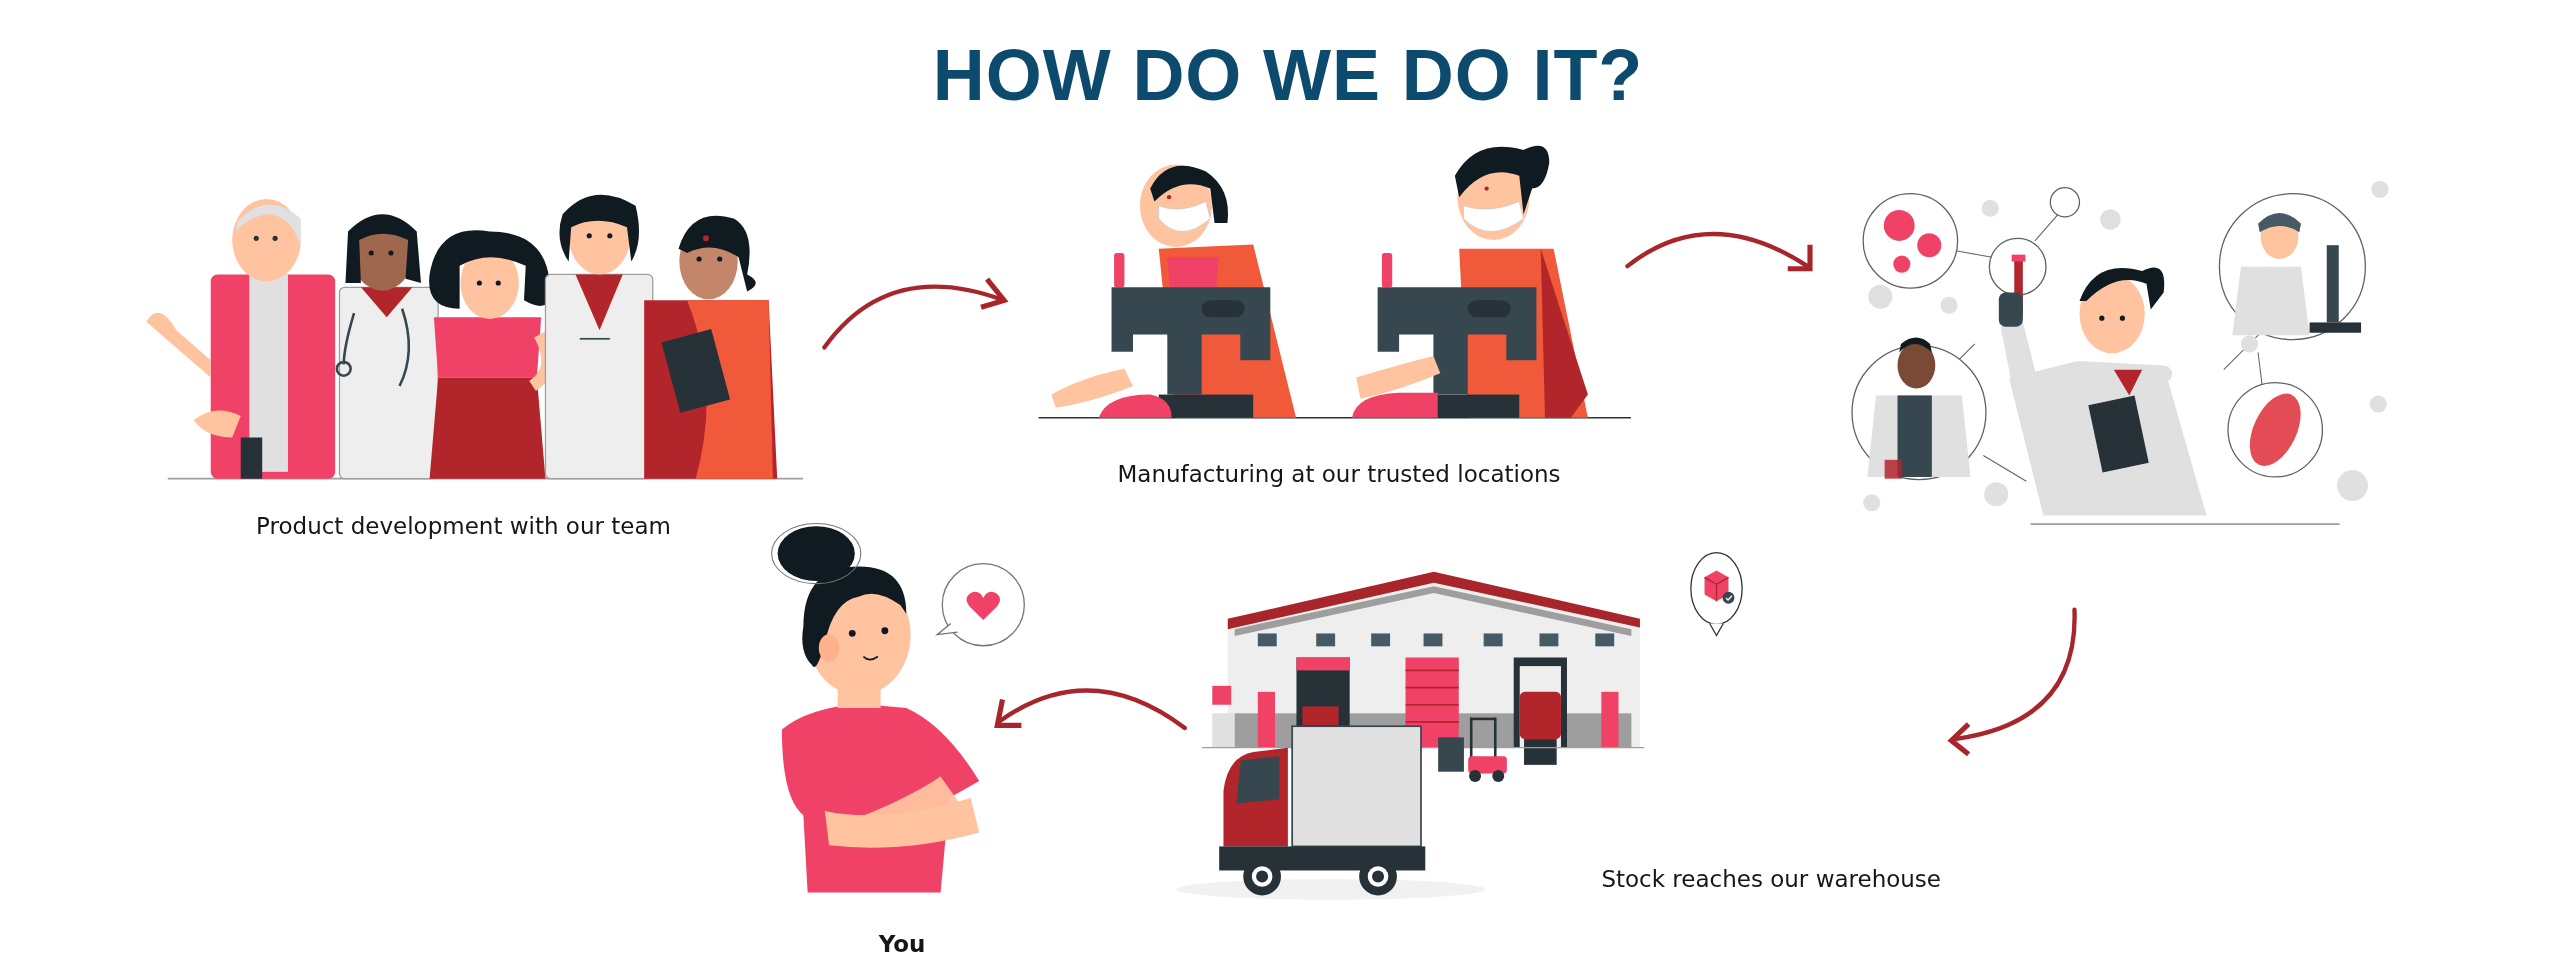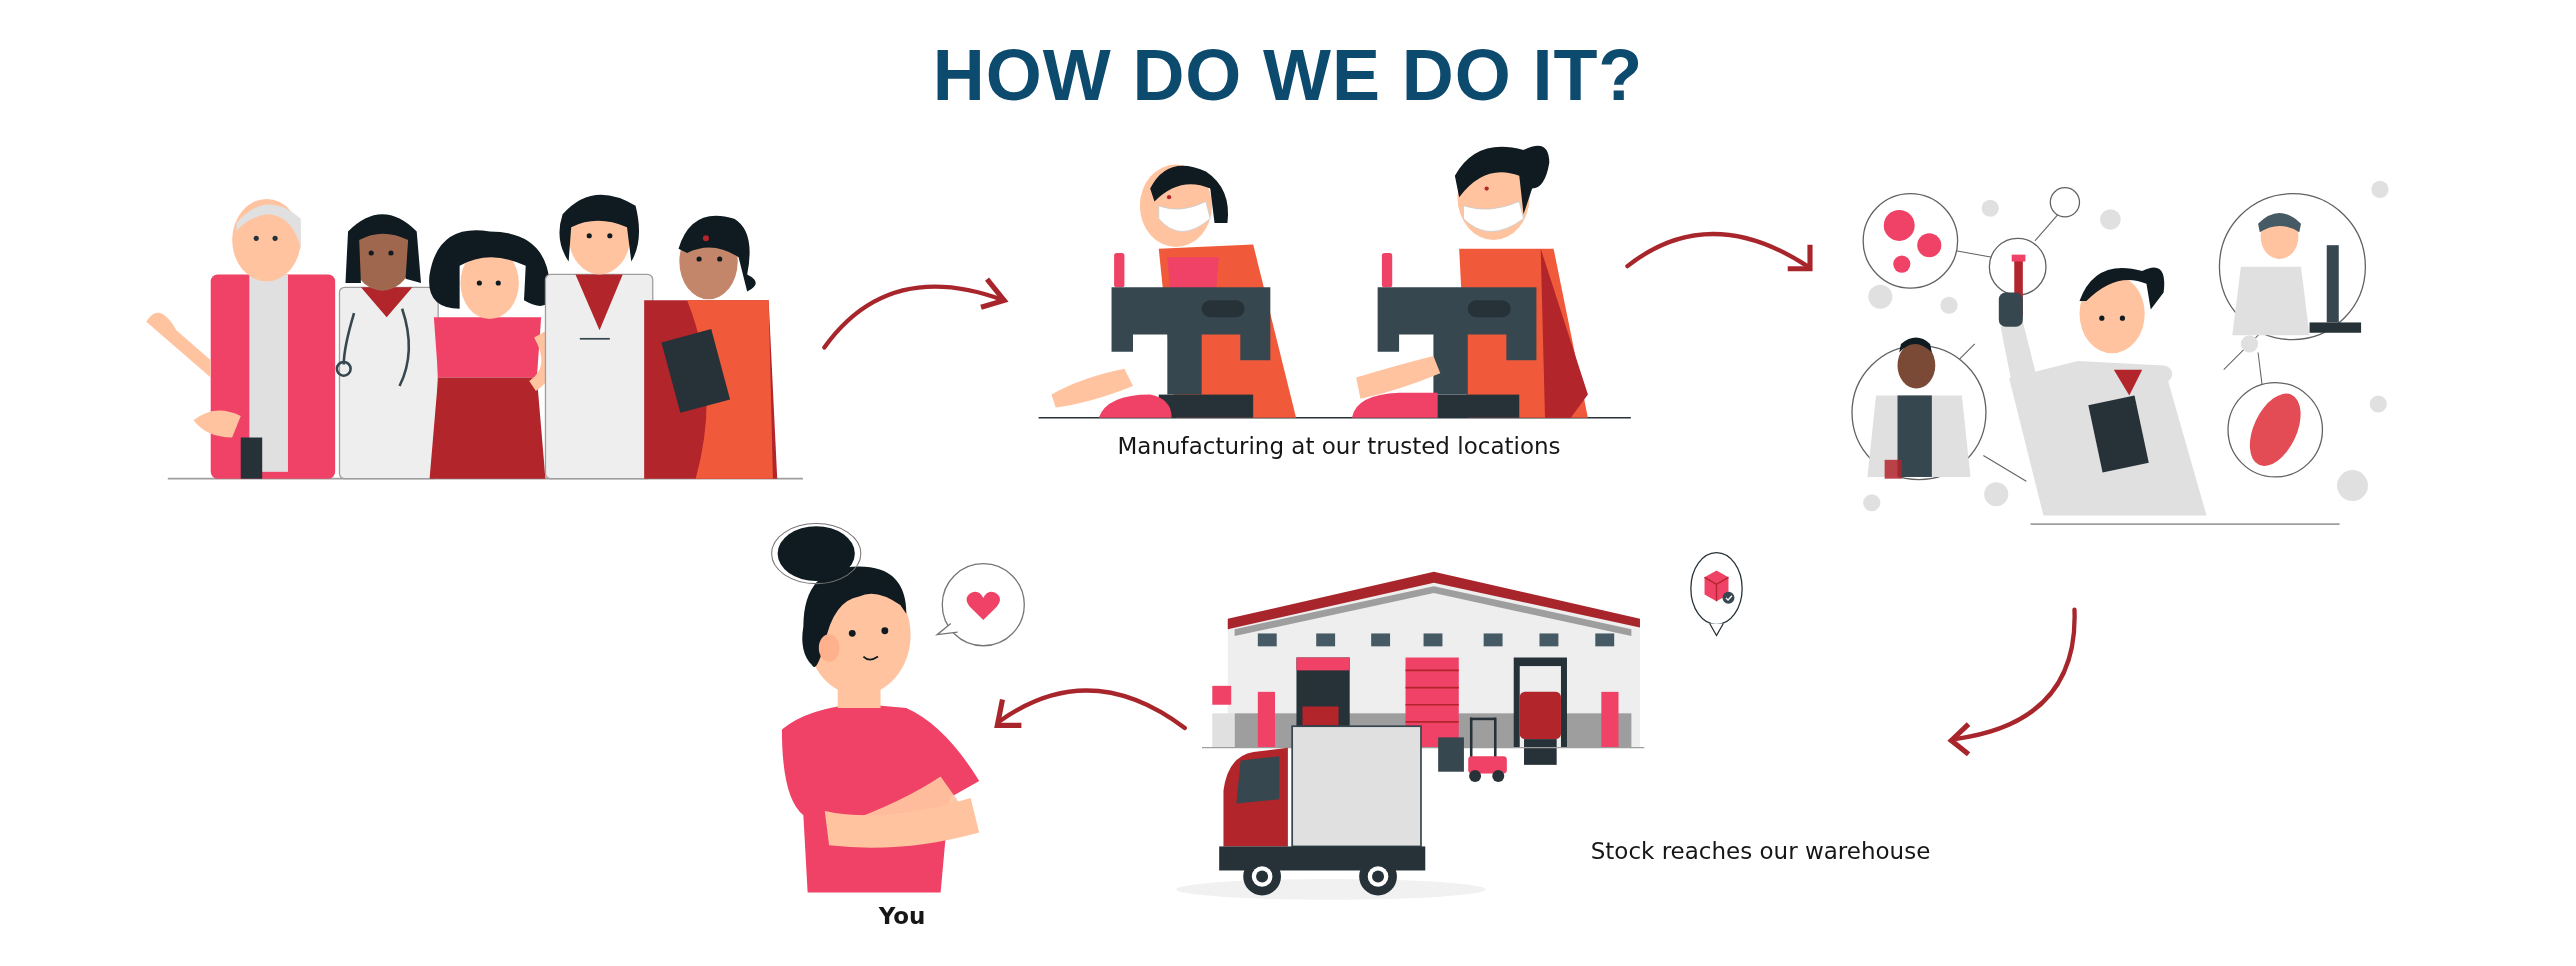--- a/index.html
+++ b/index.html
@@ -1,19 +1,19 @@
 <!DOCTYPE html>
 <html style="font-size:13.7px"><head>
 <meta charset="utf-8">
 <style>
   html,body{margin:0;padding:0;background:#fff;}
   body{width:2576px;height:966px;position:relative;overflow:hidden;font-family:"Liberation Sans",sans-serif;color:#111;}
   .abs{position:absolute;}
   .title{left:0;width:2576px;top:34px;text-align:center;font-size:72px;font-weight:bold;letter-spacing:0.9px;color:#0c4a6e;font-family:"Liberation Sans",sans-serif;}
-  .caption{font-size:23px;line-height:27.5px;text-align:center;color:#161616;font-family:"DejaVu Sans",sans-serif;font-weight:normal;}
+  .caption{font-size:23px;line-height:27.5px;text-align:center;color:#161616;font-family:"DejaVu Sans",sans-serif;font-weight:normal;margin-top:28px;}
   svg{position:absolute;overflow:visible;}
 </style>
 </head>
 <body>
 
 <div class="abs title">HOW DO WE DO IT?</div>
 
 <div class="abs" style="left:129px;top:180px;width:687px;height:361px;">
   <svg width="687" height="309" viewBox="0 0 800 360">
 
@@ -68,20 +68,21 @@
       <path d="M650 140 L745 140 L750 348 L660 348 Q690 240 650 140Z" fill="#f05a3a"></path>
       <ellipse cx="675" cy="95" rx="34" ry="44" fill="#c4866a"></ellipse>
       <path d="M640 80 Q655 30 705 45 Q730 60 720 110 Q740 120 720 130 L710 90 Q680 70 650 85Z" fill="#0f1b20"></path>
       <circle cx="672" cy="68" r="3.5" fill="#b1252b"></circle>
       <circle cx="664" cy="92" r="3" fill="#0f1b20"></circle>
         <circle cx="688" cy="92" r="3" fill="#0f1b20"></circle>
       <rect x="630" y="180" width="60" height="85" fill="#263238" transform="rotate(-15 660 222)"></rect>
     </g>
   </svg>
   <div class="abs caption" style="left:77px;top:305px;width:515px;">
+    <div>Product development with our team</div>
   </div>
 </div>
 
 <svg style="left:820px;top:266px;" width="197" height="86" viewBox="0 0 230 100">
   <path d="M5 95 Q80 -10 215 40" stroke="#a8262b" stroke-width="5" fill="none" stroke-linecap="round"></path>
   <path d="M195 15 L215 40 L188 48" stroke="#a8262b" stroke-width="6" fill="none"></path>
 </svg>
 
 <div class="abs" style="left:1030px;top:137px;width:618px;height:326px;">
   <svg width="618" height="292" viewBox="0 0 720 340">
@@ -262,21 +263,21 @@
 
   <svg style="left:487px;top:0px;" width="55" height="94" viewBox="0 0 64 110">
     <ellipse cx="32" cy="45" rx="30" ry="42" fill="#fff" stroke="#263238" stroke-width="1.5"></ellipse>
     <path d="M24 86 L32 100 L40 86" fill="#fff" stroke="#263238" stroke-width="1.5"></path>
     <path d="M18 32 L32 24 L46 32 L46 52 L32 60 L18 52Z" fill="#ef4266"></path>
     <path d="M18 32 L32 40 L46 32" stroke="#b1252b" stroke-width="1.5" fill="none"></path>
     <line x1="32" y1="40" x2="32" y2="60" stroke="#b1252b" stroke-width="1.5"></line>
     <circle cx="46" cy="56" r="7" fill="#37474f"></circle>
     <path d="M43 56 L45.5 58.5 L50 53.5" stroke="#fff" stroke-width="1.5" fill="none"></path>
   </svg>
-  <div class="abs caption" style="left:378px;top:288px;width:361px;text-align:center;">Stock reaches our warehouse</div>
+  <div class="abs caption" style="left:378px;top:288px;width:361px;text-align:right;">Stock reaches our warehouse</div>
 </div>
 
 <svg style="left:987px;top:678px;" width="215" height="69" viewBox="0 0 250 80">
   <path d="M230 58 Q120 -25 15 50" stroke="#a8262b" stroke-width="5" fill="none" stroke-linecap="round"></path>
   <path d="M18 25 L12 55 L40 55" stroke="#a8262b" stroke-width="6" fill="none"></path>
 </svg>
 
 <div class="abs" style="left:756px;top:515px;width:292px;height:429px;">
   <svg width="292" height="386" viewBox="0 0 340 450">
 

